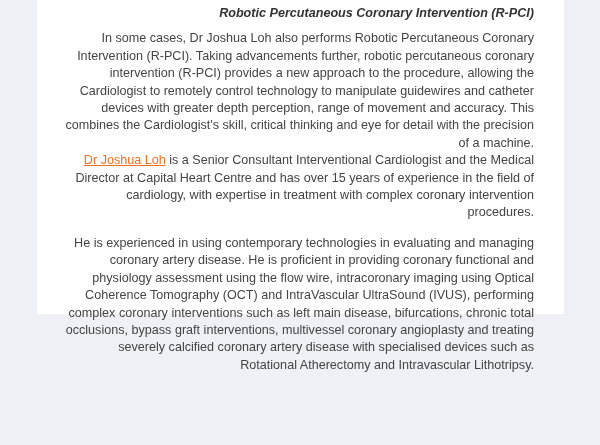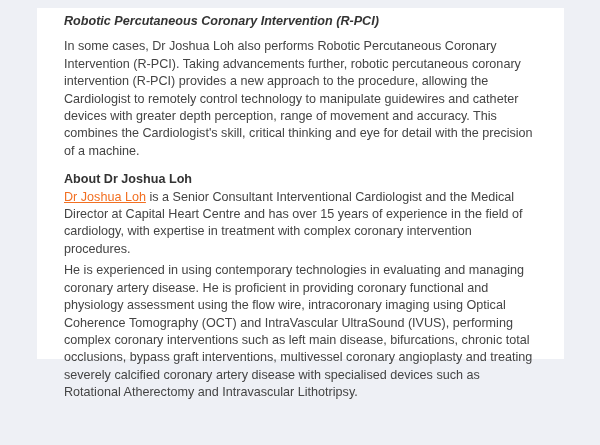--- a/index.html
+++ b/index.html
@@ -12,24 +12,25 @@
       font-family: "Liberation Sans", "DejaVu Sans", sans-serif;
     }
     .page {
       position: relative;
       width: 600px;
       height: 445px;
     }
     .card {
       position: absolute;
       left: 37px;
-      top: 8px;
+      top: 0;
       width: 527px;
-      height: 351px;
+      height: 314px;
       background: #ffffff;
+      text-align: right;
     }
     .content {
       position: absolute;
       left: 27px;
       top: 5px;
       width: 470px;
       color: #444444;
       font-size: 12.6px;
       line-height: 17.4px;
     }
@@ -47,37 +48,34 @@
       font-size: 12.6px;
       color: #333333;
       line-height: 17.4px;
     }
     p {
       margin: 0;
     }
     .p1 { margin-top: 8px; }
     .h2wrap { margin-top: 11px; }
     .p2 { margin-top: 0; }
-    .p3 { margin-top: 4px; }
+    .p3 { margin-top: 13px; }
     a.inline-link {
       color: #f26f21;
       text-decoration: underline;
     }
   </style>
 </head>
 <body>
 
 <div class="page">
   <div class="card">
     <div class="content">
       <h3 class="h-italic">Robotic Percutaneous Coronary Intervention (R-PCI)</h3>
       <p class="p1">In some cases, Dr Joshua Loh also performs Robotic Percutaneous Coronary Intervention (R-PCI). Taking advancements further, robotic percutaneous coronary intervention (R-PCI) provides a new approach to the procedure, allowing the Cardiologist to remotely control technology to manipulate guidewires and catheter devices with greater depth perception, range of movement and accuracy. This combines the Cardiologist's skill, critical thinking and eye for detail with the precision of a machine.</p>
 
-      <div class="h2wrap">
-        <h3 class="h-bold">About Dr Joshua Loh</h3>
-      </div>
 
       <p class="p2"><a class="inline-link" href="#">Dr Joshua Loh</a><span> is a Senior Consultant Interventional Cardiologist and the Medical Director at Capital Heart Centre and has over 15 years of experience in the field of cardiology, with expertise in treatment with complex coronary intervention procedures.</span></p>
 
       <p class="p3">He is experienced in using contemporary technologies in evaluating and managing coronary artery disease. He is proficient in providing coronary functional and physiology assessment using the flow wire, intracoronary imaging using Optical Coherence Tomography (OCT) and IntraVascular UltraSound (IVUS), performing complex coronary interventions such as left main disease, bifurcations, chronic total occlusions, bypass graft interventions, multivessel coronary angioplasty and treating severely calcified coronary artery disease with specialised devices such as Rotational Atherectomy and Intravascular Lithotripsy.</p>
     </div>
   </div>
 </div>
 
 </body></html>

